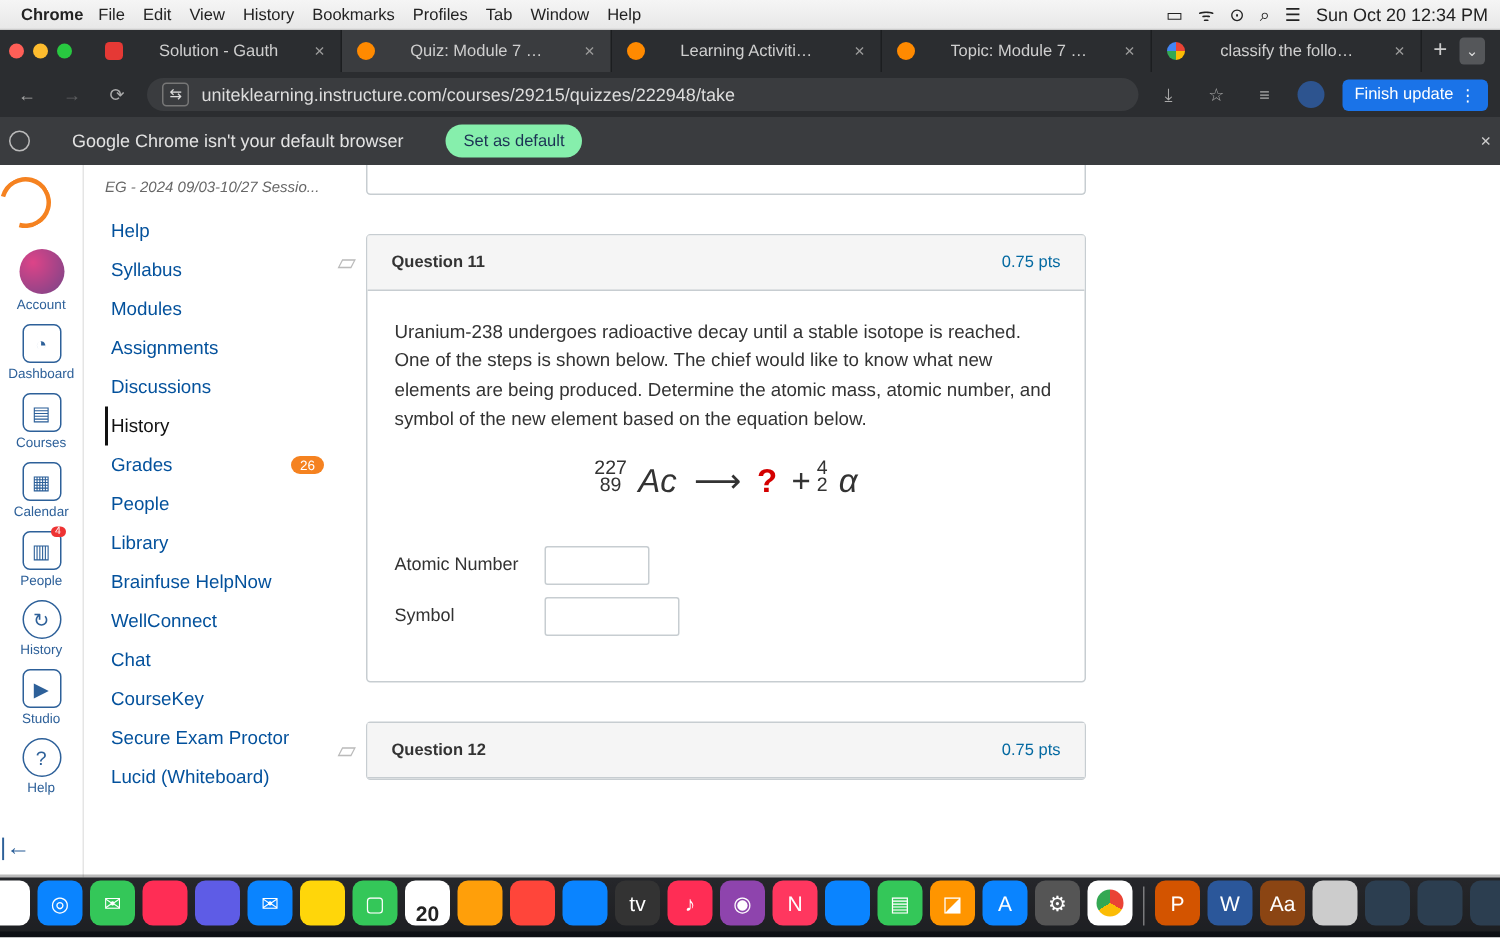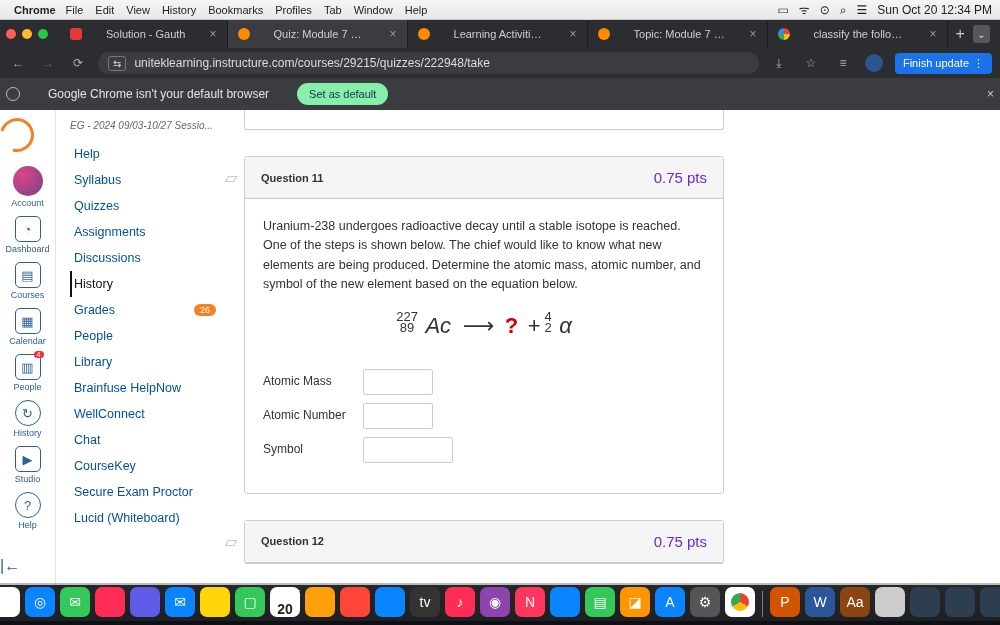--- a/index.html
+++ b/index.html
@@ -58,21 +58,21 @@
 .coursecol .navlink{ display:flex; align-items:center; padding:6px 2px; cursor:pointer; border-left:2px solid transparent; gap:6px;}
 .coursecol .navlink.active{ color:#111; border-left:2px solid #111; font-weight:400;}
 .coursecol .badge{ margin-left:auto; background:#f58220; color:#fff; font-size:9px; border-radius:8px; padding:1px 6px;}
 
 .content{ flex:1; padding:0 20px 20px 20px; overflow:auto;}
 .prevbox{ border:1px solid #c7cdd1; border-top:none; height:20px; margin-bottom:26px; border-radius:0 0 3px 3px; background:#fff; max-width:480px;}
 .qcard{ border:1px solid #c7cdd1; border-radius:3px; max-width:480px; margin-bottom:26px;}
 .qhead{ display:flex; align-items:center; padding:12px 16px; background:#f5f5f5; border-bottom:1px solid #c7cdd1;}
 .qhead .flag{ position:absolute; margin-left:-36px; color:#bbb; font-size:16px;}
 .qtitle{font-weight:700; font-size:11px; color:#333;}
-.qpts{margin-left:auto; font-size:15px; color:#6d28d9;}
+.qpts{margin-left:auto; font-size:11px; color:#0369a1;}
 .qbody{ padding:18px 18px 22px 18px; font-size:12.5px; color:#333; line-height:1.55;}
 .eqn{ text-align:center; padding:14px 0 18px 0; font-family:"Georgia",serif; font-size:22px; font-style:italic;}
 .eqn .col{display:inline-flex;flex-direction:column;line-height:0.9;font-size:13px;font-style:normal; vertical-align:12px; margin-right:2px;}
 .eqn .arrow{font-style:normal; letter-spacing:-1px; margin:0 6px;}
 .eqn .qm{font-style:normal;color:#d40000;font-weight:600;}
 .eqn .plus{font-style:normal;margin:0 4px;}
 .ansrow{display:flex; align-items:center; gap:10px; margin:8px 0;}
 .ansrow label{font-size:12px; color:#333; min-width:90px;}
 .ansrow input{ width:70px; height:26px; border:1px solid #c7cdd1; border-radius:2px; padding:0 6px; font-size:12px;}
 .ansrow.sym input{width:90px;}
@@ -213,21 +213,21 @@
   <div class="coursecol">
     <div class="term">EG - 2024 09/03-10/27 Sessio...</div>
     <div id="coursenav-list">
         <div class="navlink">
           <span>Help</span>
         </div>
         <div class="navlink">
           <span>Syllabus</span>
         </div>
         <div class="navlink">
-          <span>Quizzes</span>
+          <span>Modules</span>
         </div>
         <div class="navlink">
           <span>Assignments</span>
         </div>
         <div class="navlink">
           <span>Discussions</span>
         </div>
         <div class="navlink active">
           <span>History</span>
         </div>
@@ -281,24 +281,20 @@
           <span>Ac</span>
           <span class="arrow">⟶</span>
           <span class="qm">?</span>
           <span class="plus">+</span><span class="col">
               <span>4</span>
               <span>2</span>
             </span>
           <span>α</span>
         </div>
         <div class="ansrow">
-            <label>Atomic Mass</label>
-            <input style="">
-          </div>
-        <div class="ansrow">
             <label>Atomic Number</label>
             <input style="">
           </div>
         <div class="ansrow sym">
             <label>Symbol</label>
             <input style="">
           </div>
       </div>
     </div>
 

